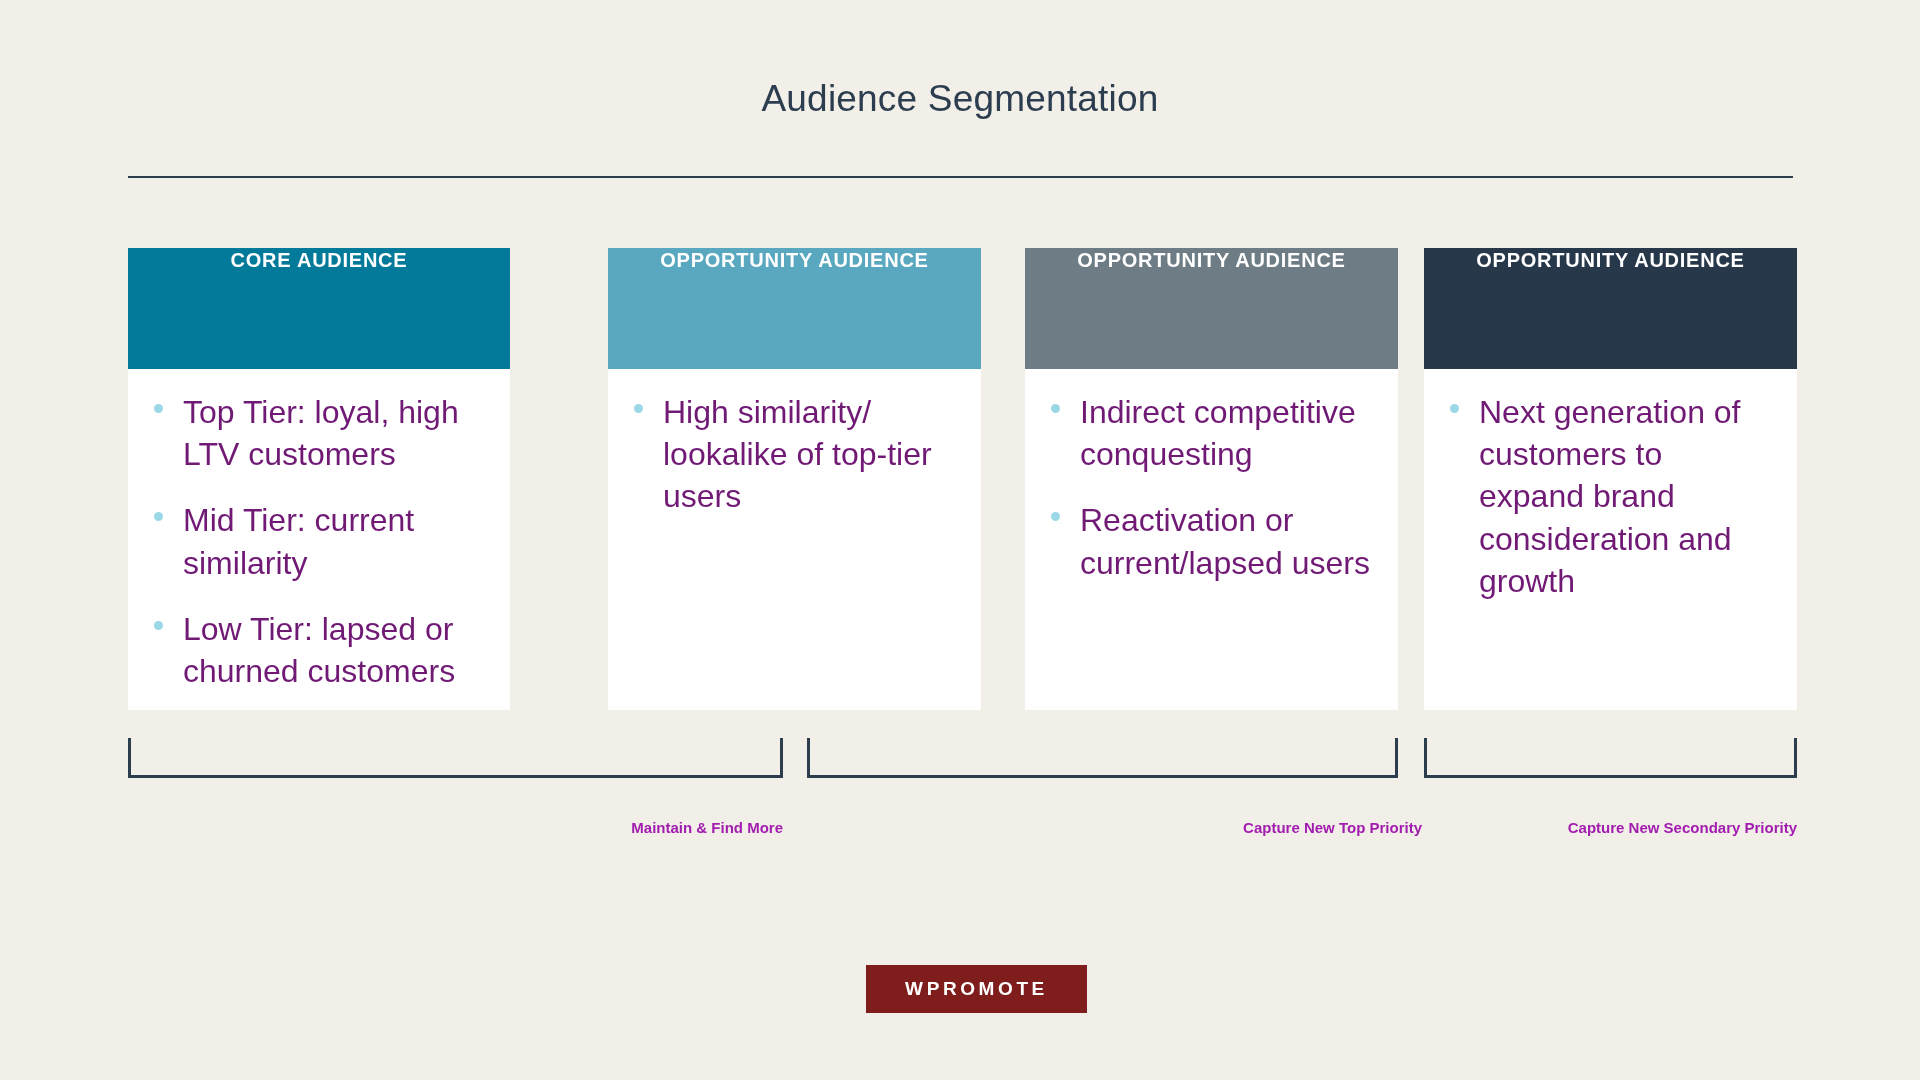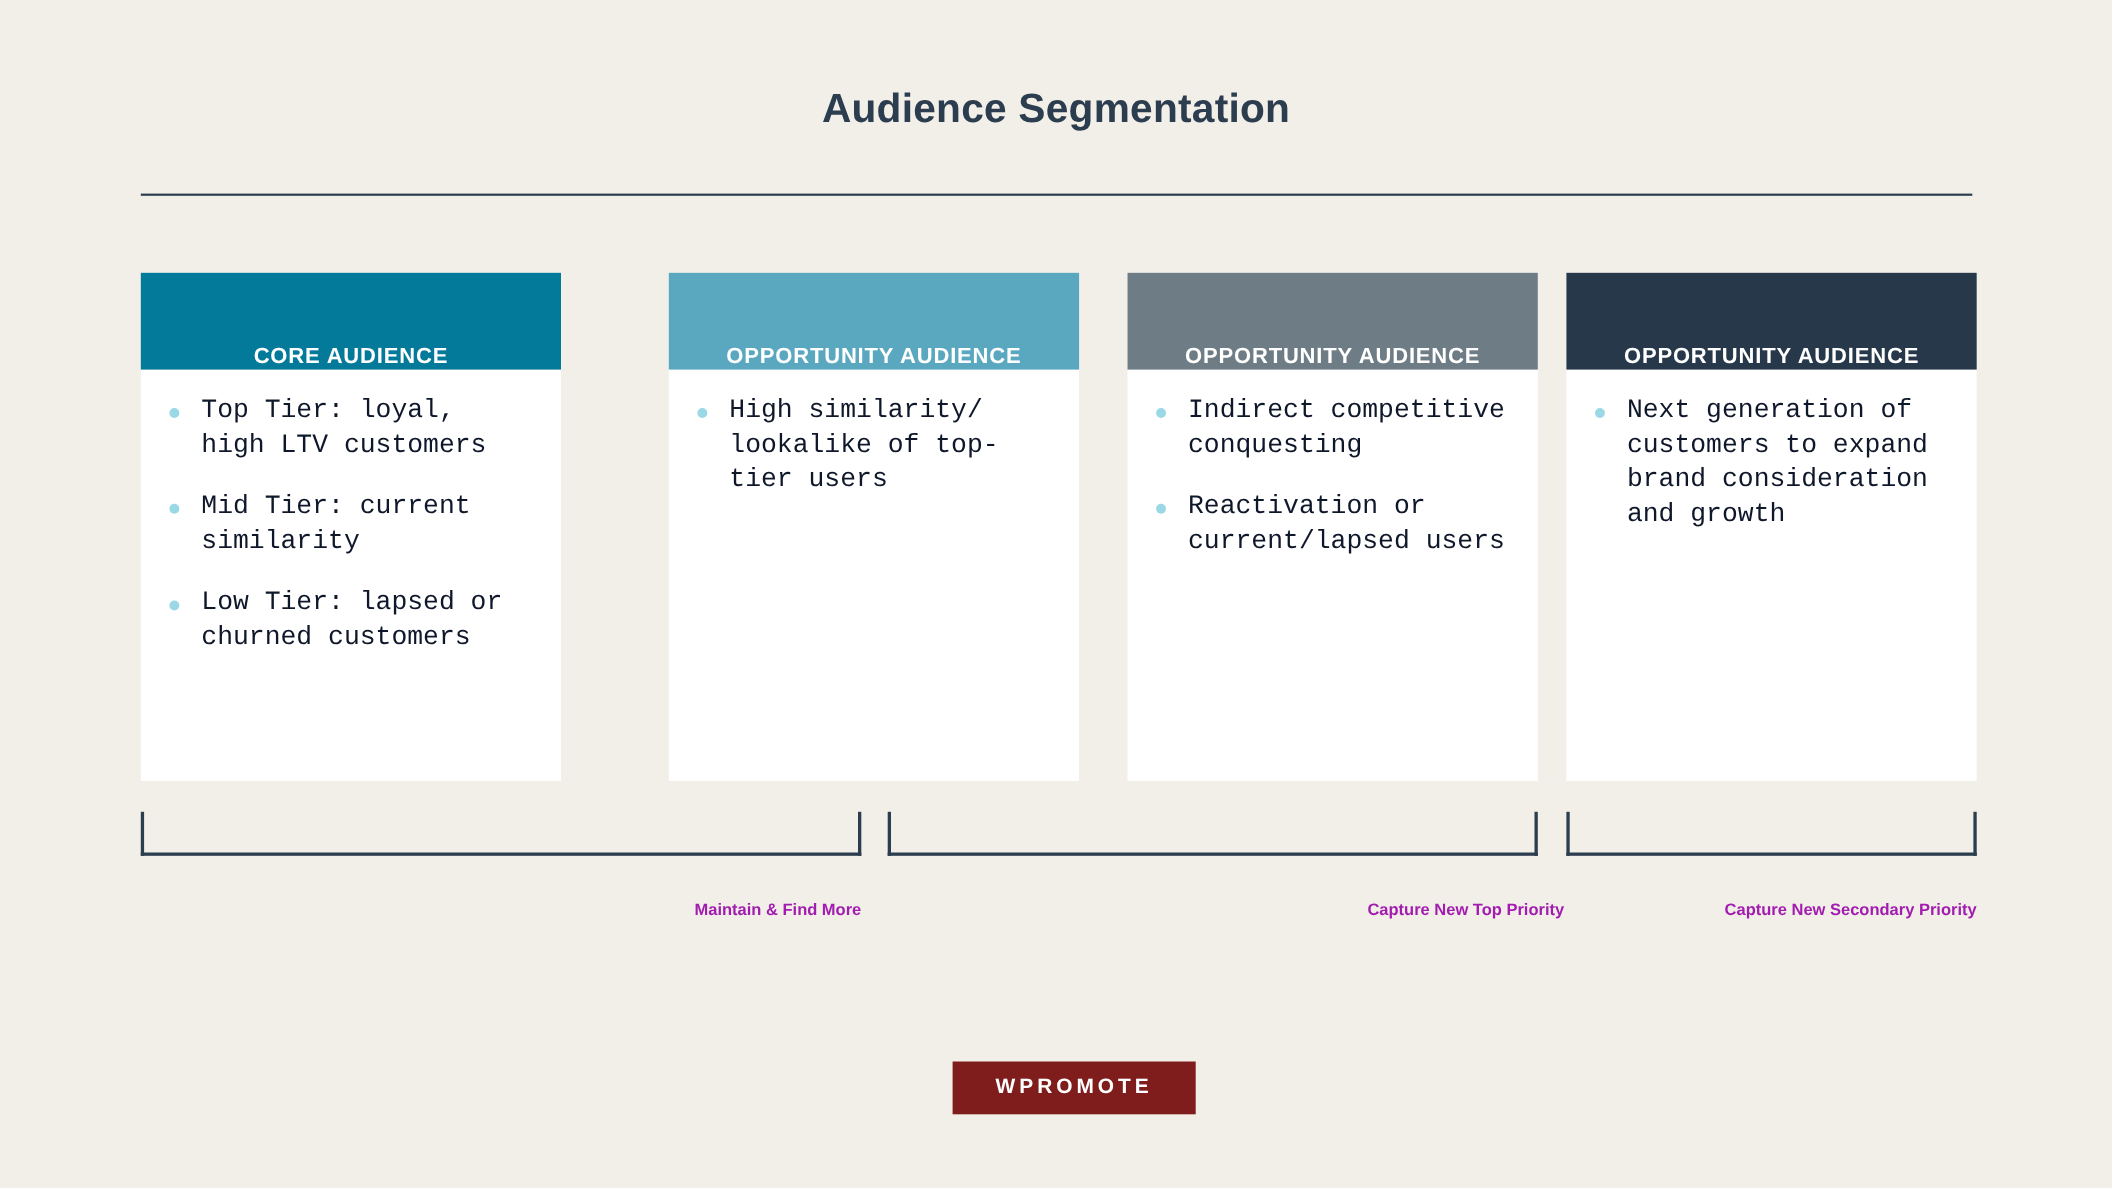--- a/index.html
+++ b/index.html
@@ -24,21 +24,21 @@
   }
 
   
   .title {
     position: absolute;
     left: 0;
     top: 78px;
     width: 1920px;
     text-align: center;
     font-size: 37px;
-    font-weight: 700;
+    font-weight: 400;
     color: #2b3d4f;
     letter-spacing: 0.2px;
   }
 
   .title-rule {
     position: absolute;
     left: 128px;
     top: 176px;
     width: 1665px;
     height: 2px;
@@ -56,23 +56,23 @@
 
   .card {
     position: absolute;
     top: 0;
     height: 462px;
     background: #ffffff;
     box-sizing: border-box;
   }
 
   .card-header {
-    height: 88px;
+    height: 121px;
     display: flex;
-    align-items: flex-end;
+    align-items: flex-start;
     justify-content: center;
     box-sizing: border-box;
     padding: 0 2px;
   }
 
   .card-header-label {
     color: #ffffff;
     font-size: 20px;
     font-weight: 700;
     letter-spacing: 0.75px;
@@ -95,25 +95,24 @@
     flex: 0 0 auto;
     width: 9px;
     height: 9px;
     border-radius: 50%;
     background: #9ad8e6;
     margin-top: 13px;
     margin-right: 20px;
   }
 
   .bullet-text {
-    color: #0f172a;
-    font-size: 24px;
+    color: #701a75;
+    font-size: 32px;
     line-height: 1.32;
     font-weight: 400;
-    font-family: Liberation Mono, monospace;
   }
 
   
   .brackets {
     position: absolute;
     left: 128px;
     top: 738px;
     width: 1665px;
     height: 60px;
   }

